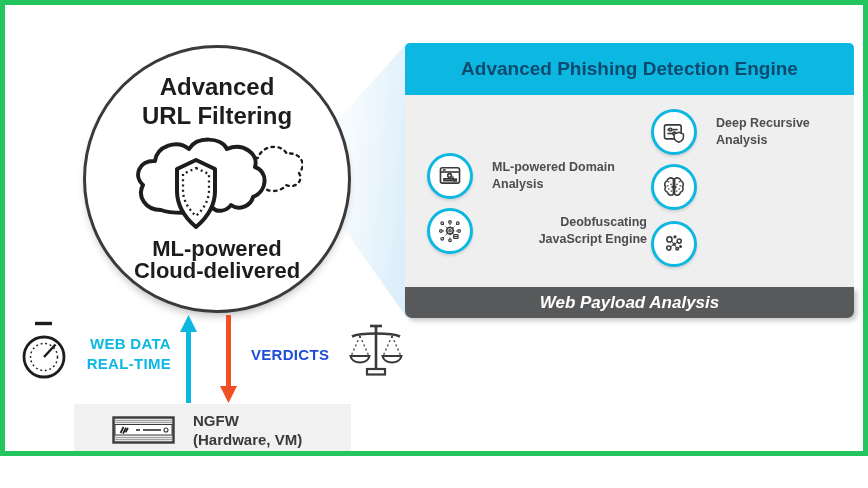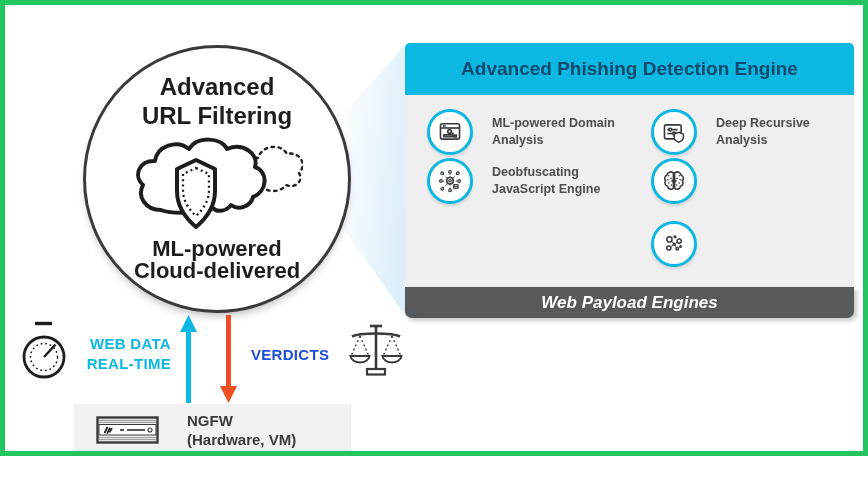--- a/index.html
+++ b/index.html
@@ -40,22 +40,22 @@
   }
   .panel-body { position:absolute; left:0; top:52px; width:449px; height:192px; background:#efeff0; }
   .panel-footer {
     position:absolute; left:0; top:244px; width:449px; height:31px;
     background:#58595b; border-radius:0 0 7px 7px;
     box-shadow:3px 3px 5px rgba(0,0,0,.22);
     display:flex; align-items:center; justify-content:center;
     color:#fff; font-size:17px; font-weight:700; font-style:italic;
   }
   .p-item { position:absolute; height:46px; display:flex; align-items:center; gap:19px; }
-  .col-l { left:22px; }  .col-r { left:246px; }
-  .row-1 { top:66px; }   .row-2 { top:115px; }  .row-3 { top:178px; }
+  .col-l { left:22px;margin-top:44px; }  .col-r { left:246px; }
+  .row-1 { top:66px; }   .row-2 { top:121px;text-align:right; }  .row-3 { top:178px; }
   .itm-ic {
     width:46px; height:46px; border-radius:50%; background:#fff;
     border:3px solid #0cb7e2; box-sizing:border-box; flex:0 0 auto;
     display:flex; align-items:center; justify-content:center;
     box-shadow:0 2px 3px rgba(0,0,0,.12);
   }
   .p-label { font-size:12.5px; line-height:17px; font-weight:700; color:#4d4d4f; width:155px; }
 
   
   .web-data {
@@ -63,22 +63,22 @@
     color:#0cb7e2; font-size:15px; line-height:20px; font-weight:700; letter-spacing:.3px; z-index:3;
   }
   .verdicts {
     position:absolute; left:246px; top:341px;
     color:#1d4ed8; font-size:15px; font-weight:700; letter-spacing:.3px; z-index:3;
   }
   .abs { position:absolute; z-index:3; }
 
   .ngfw-box {
     position:absolute; left:69px; top:399px; width:277px; height:51px;
-    background:#f1f1f2; display:flex; align-items:center; gap:28px;
-    padding-left:22px; box-sizing:border-box; z-index:3;
+    background:#f1f1f2; display:flex; align-items:center; gap:18px;
+    padding-left:38px; box-sizing:border-box; z-index:3;
   }
   .ngfw-label { font-size:15px; line-height:19px; font-weight:700; color:#3a3a3c; }
 </style>
 </head>
 <body>
 
 <div class="stage">
 
   <div class="beam"></div>
 
@@ -211,21 +211,21 @@
           <circle cx="16.8" cy="9.3" r="1.9"></circle>
           <circle cx="7.2" cy="15.8" r="1.9"></circle>
           <circle cx="15" cy="16.4" r="1.2"></circle>
           <circle cx="12.2" cy="12.2" r="0.9"></circle>
           <circle cx="12.9" cy="5.4" r="0.8"></circle>
           <circle cx="18" cy="14.3" r="0.7"></circle>
         </svg>
       </div>
     </div>
 
-    <div class="panel-footer">Web Payload Engines</div>
+    <div class="panel-footer">Web Payload Analysis</div>
   </div>
 
   <svg class="abs" style="left:17px; top:314px;" width="44" height="62" viewBox="0 0 44 62" fill="none" stroke="#1d1d1f">
     <line x1="13" y1="4.5" x2="30" y2="4.5" stroke-width="3.4"></line>
     <circle cx="22" cy="38" r="20" stroke-width="2.8"></circle>
     <circle cx="22" cy="38" r="13.5" stroke-width="1.5" stroke-dasharray="1.8,2.8"></circle>
     <line x1="22" y1="38" x2="33.5" y2="25.5" stroke-width="2.5"></line>
   </svg>
 
   <div class="web-data pre">WEB DATA

